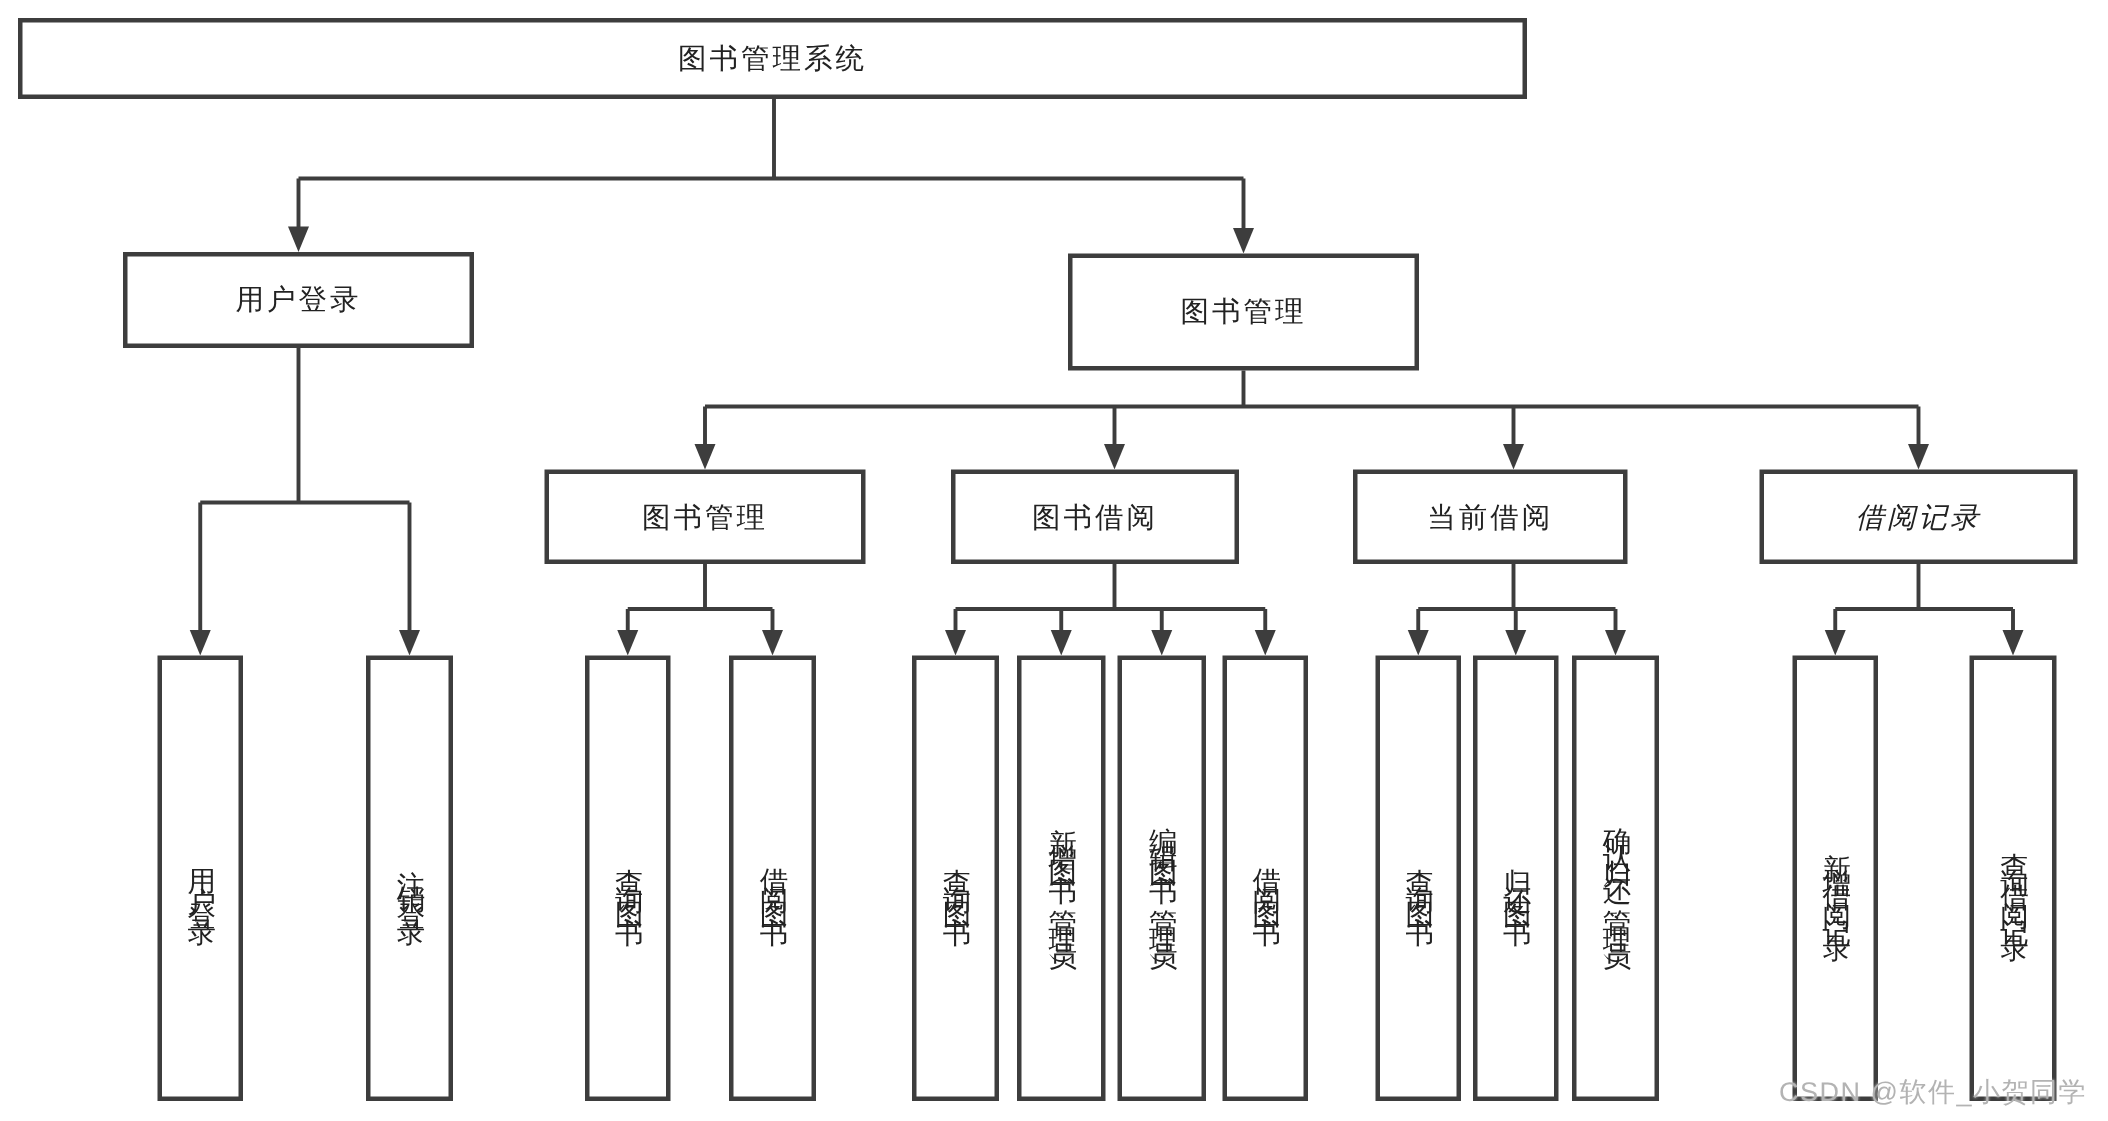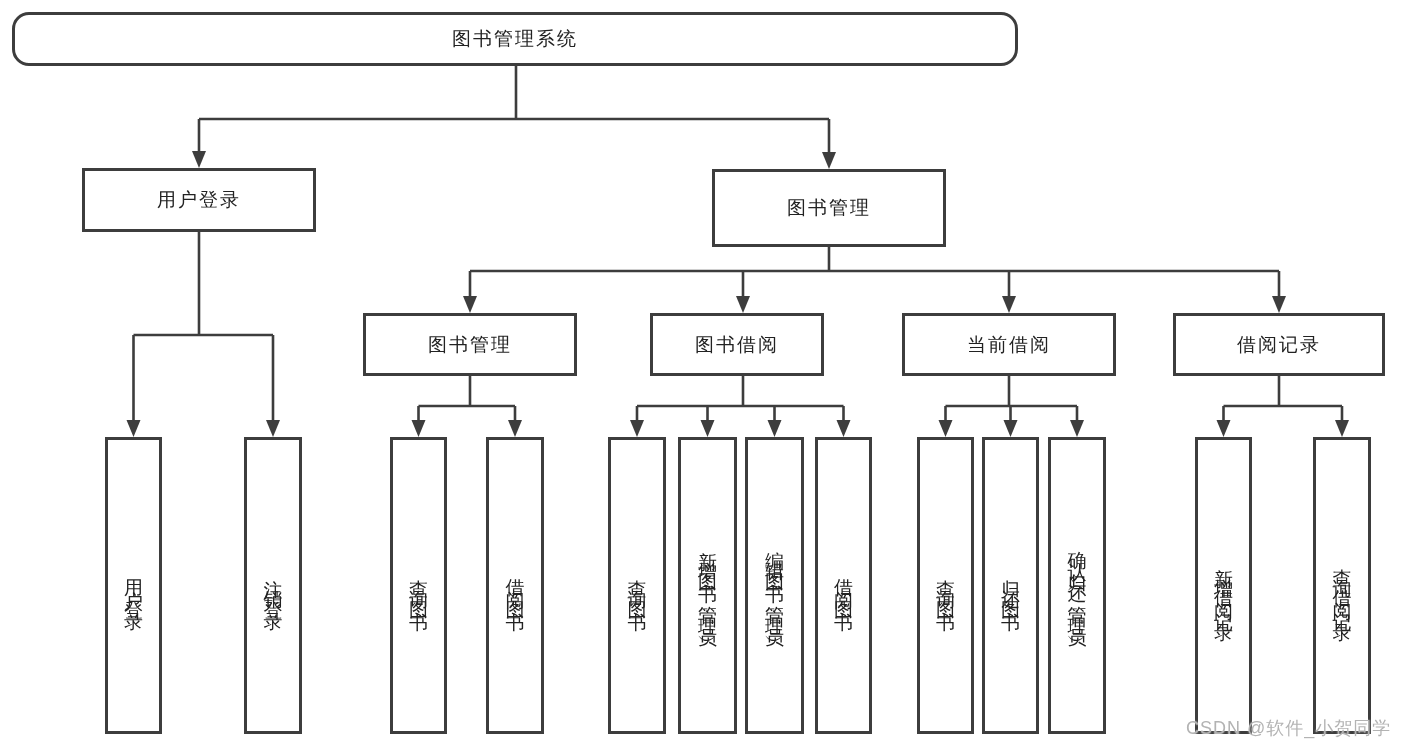--- a/index.html
+++ b/index.html
@@ -62,41 +62,41 @@
       <polygon points="767.5,420 781.5,420 774.5,437"></polygon>
       <polygon points="836.5,420 850.5,420 843.5,437"></polygon>
       <polygon points="938.5,420 952.5,420 945.5,437"></polygon>
       <polygon points="1003.5,420 1017.5,420 1010.5,437"></polygon>
       <polygon points="1070,420 1084,420 1077,437"></polygon>
       <polygon points="1216.5,420 1230.5,420 1223.5,437"></polygon>
       <polygon points="1335,420 1349,420 1342,437"></polygon>
     </g>
   </svg>
 
-  <div class="node" style="left:12px;top:12px;width:1006px;height:54px;border-radius:17px;">
+  <div class="node" style="left:12px;top:12px;width:1006px;height:54px;">
     <span class="htext">图书管理系统</span>
   </div>
 
   <div class="node" style="left:82px;top:168px;width:234px;height:64px;">
     <span class="htext">用户登录</span>
   </div>
   <div class="node" style="left:712px;top:169px;width:234px;height:78px;">
     <span class="htext">图书管理</span>
   </div>
 
   <div class="node" style="left:363px;top:313px;width:214px;height:63px;">
     <span class="htext">图书管理</span>
   </div>
-  <div class="node" style="left:650px;top:313px;width:174px;height:63px;font-family:Liberation Mono, monospace;">
+  <div class="node" style="left:634px;top:313px;width:192px;height:63px;font-family:Liberation Mono, monospace;">
     <span class="htext">图书借阅</span>
   </div>
-  <div class="node" style="left:902px;top:313px;width:214px;height:63px;">
+  <div class="node" style="left:902px;top:313px;width:183px;height:63px;">
     <span class="htext">当前借阅</span>
   </div>
-  <div class="node" style="left:1173px;top:313px;width:212px;height:63px;">
+  <div class="node" style="left:1173px;top:313px;width:212px;height:63px;font-style:italic;">
     <span class="htext">借阅记录</span>
   </div>
 
   <div class="node" style="left:105px;top:437px;width:57px;height:297px;">
     <span class="vtext">用户登录</span>
   </div>
   <div class="node" style="left:244px;top:437px;width:58px;height:297px;">
     <span class="vtext">注销登录</span>
   </div>
 

